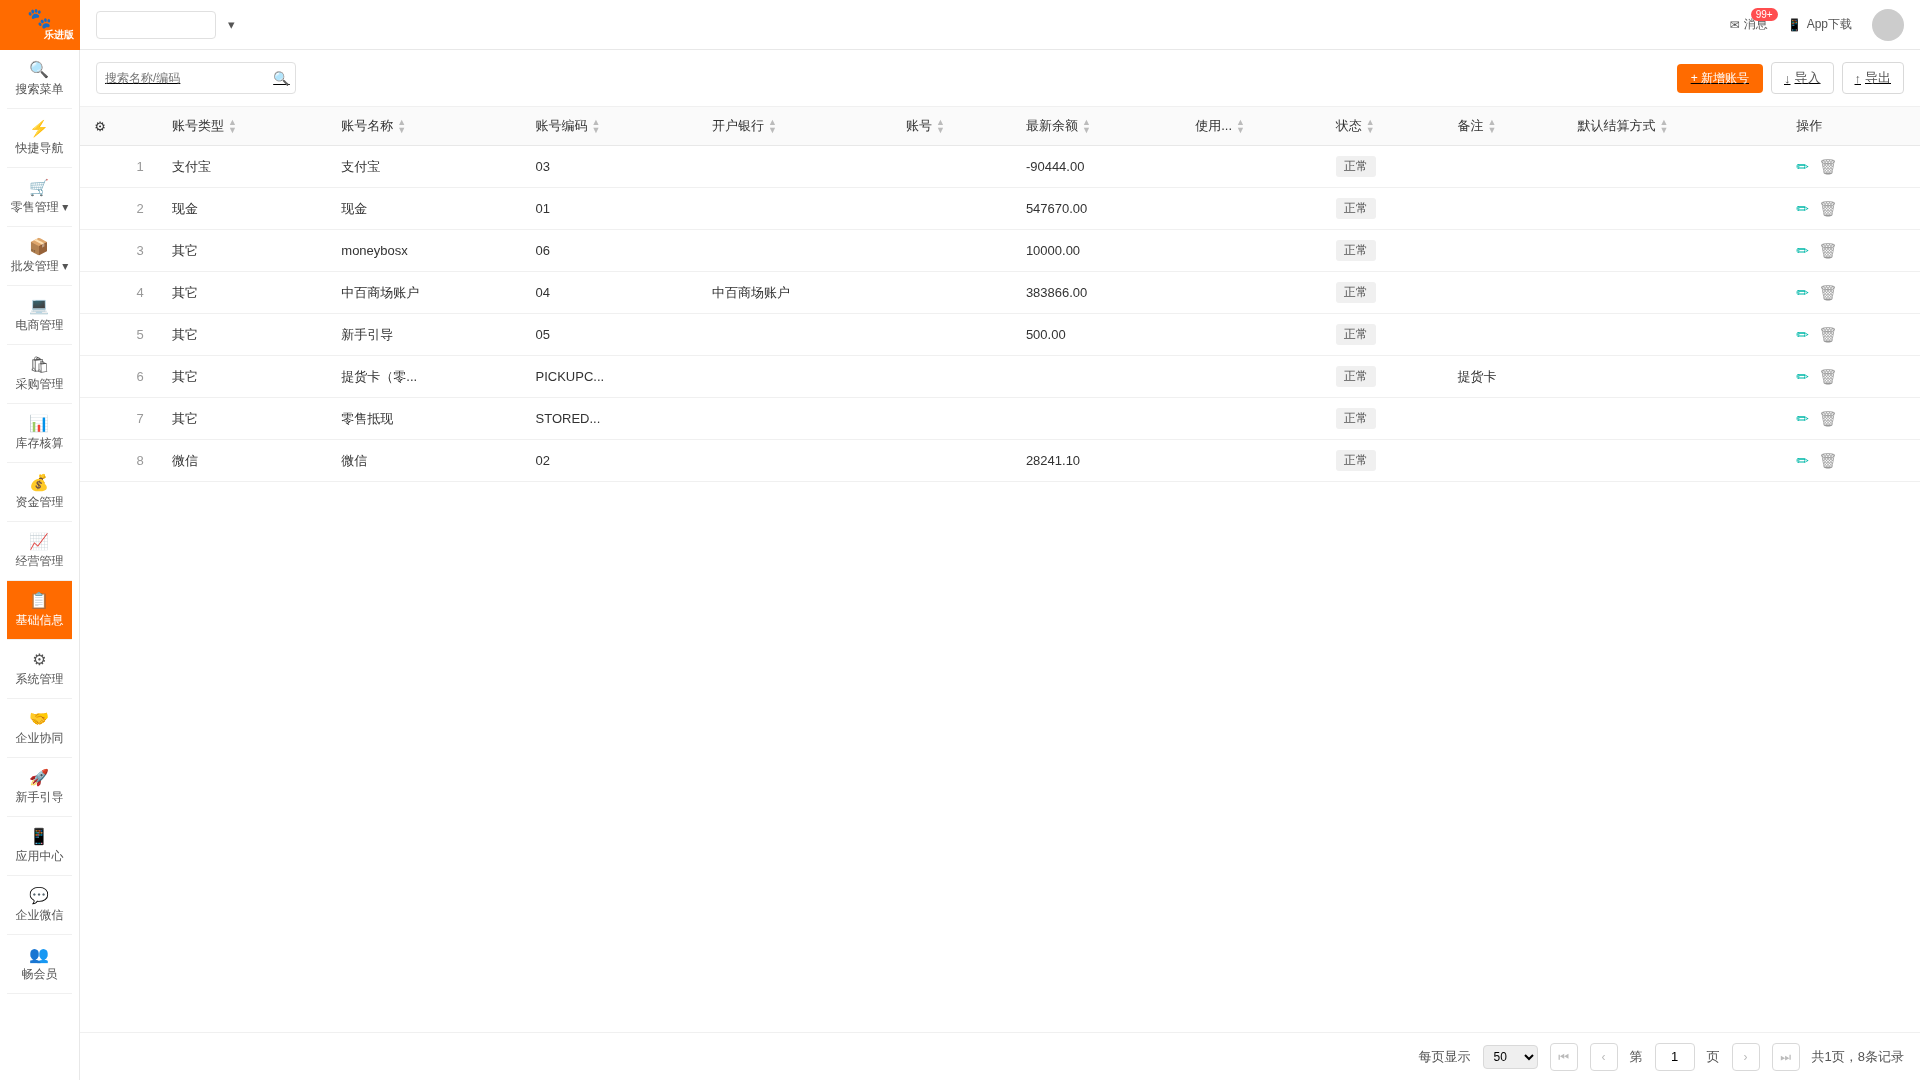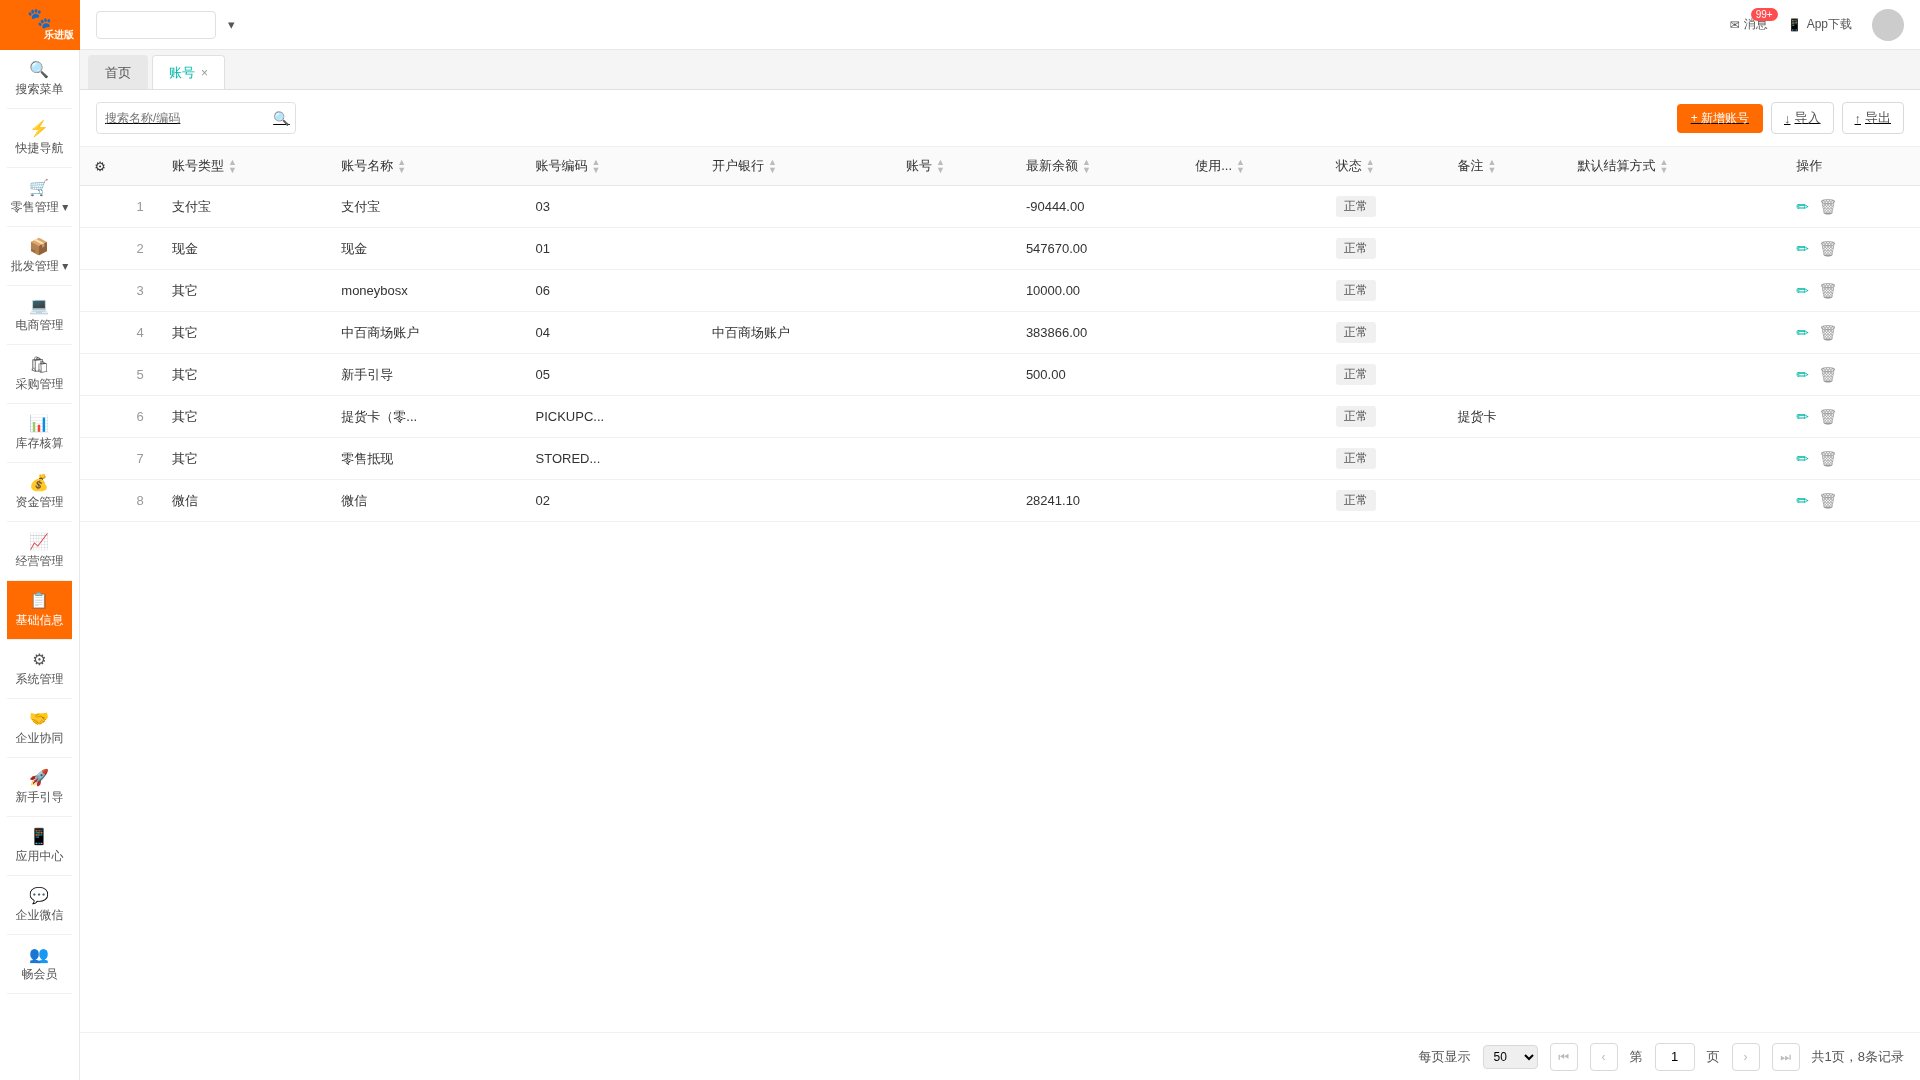--- a/index.html
+++ b/index.html
@@ -389,31 +389,20 @@
         <span class="badge">99+</span>
       </div>
       <div class="topbar-app">
         <span>📱</span>
         <span>App下载</span>
       </div>
       <div class="topbar-avatar"></div>
     </div>
   </div>
 
-  <div class="tabs-bar">
-    <div id="tabs-container" style="display: flex;">
-        <div class="tab">
-          <span>首页</span>
-        </div>
-        <div class="tab active">
-          <span>账号</span>
-          <span class="tab-close">×</span>
-        </div>
-      </div>
-  </div>
 
   <div class="content">
 
     <div class="content-header">
       <div class="content-header-left">
         <div class="search-box">
           <input type="text" placeholder="搜索名称/编码" style="">
           <button class="search-btn">
             <span>🔍</span>
           </button>

